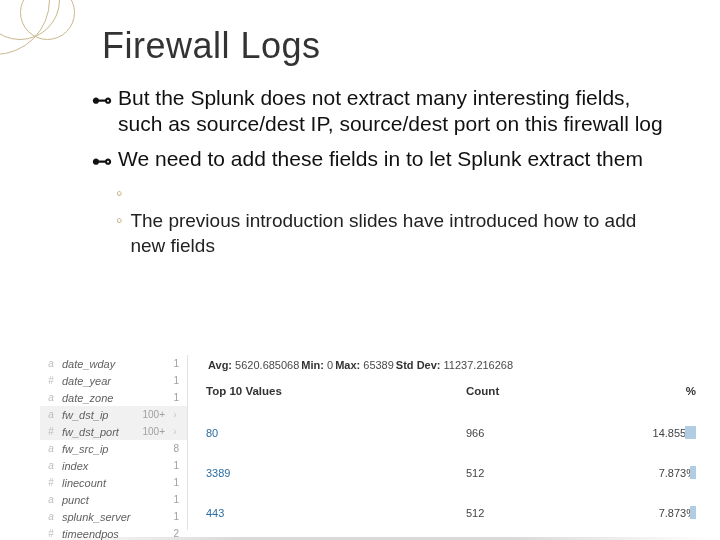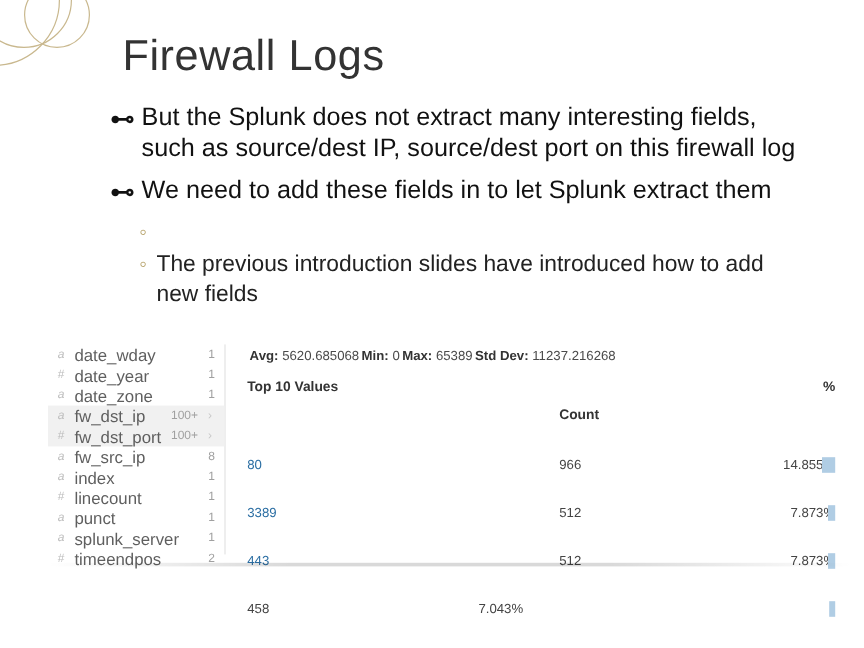--- a/index.html
+++ b/index.html
@@ -1,43 +1,43 @@
 <!DOCTYPE html>
 <html><head>
 <meta charset="utf-8">
 <style>
   * { box-sizing: border-box; margin: 0; padding: 0; }
   html, body { width: 720px; height: 540px; font-family: Arial, Helvetica, sans-serif; background: #fff; overflow: hidden; }
-  .slide { width: 720px; height: 472px; position: relative; padding: 20px 40px 0 40px; }
+  .slide { width: 720px; height: 540px; position: relative; padding: 20px 40px 0 40px; }
   .deco { position: absolute; border-radius: 50%; border: 1.8px solid #c9b88e; background: transparent; }
   .deco.c1 { width: 110px; height: 110px; left: -60px; top: -55px; }
   .deco.c2 { width: 80px;  height: 80px;  left: -20px; top: -40px; }
   .deco.c3 { width: 55px;  height: 55px;  left: 20px;  top: -15px; }
   h1.title { font-size: 36px; font-weight: 400; margin: 5px 0 18px 62px; color: #333; letter-spacing: 0.5px; }
   .body { margin-left: 52px; margin-right: 10px; }
   .bullet { display: flex; gap: 6px; font-size: 21px; line-height: 1.25; color: #111; margin-bottom: 8px; }
   .bullet .sym { font-weight: bold; font-size: 20px; line-height: 1.3; flex: 0 0 auto; padding-top: 2px; }
   .sub-list { margin: 6px 0 10px 24px; }
   .sub { display: flex; gap: 8px; font-size: 19px; line-height: 1.3; color: #222; margin-bottom: 4px; }
   .sub .ring { color: #b6a26a; font-size: 18px; font-weight: 300; }
   .shot { position: absolute; left: 40px; right: 10px; bottom: 10px; height: 175px; display: flex; font-size: 11px; color: #333; }
   .field-panel { width: 195px; border-right: 1px solid #e3e3e3; background: #fff; }
   .field-row { display: flex; align-items: center; gap: 6px; padding: 2px 8px 2px 6px; height: 17px; color: #6c6c6c; }
   .field-row.sel { background: #f1f1f1; }
   .ftype { width: 10px; font-style: italic; color: #bdbdbd; text-align: center; font-size: 10px; }
   .ftype.hash { font-style: normal; }
-  .fname { flex: 1; color: #5f5f5f; font-size: 14px; }
+  .fname { flex: 1; color: #5f5f5f; font-size: 11px; font-style: italic; }
   .fcount { color: #a0a0a0; font-size: 10px; }
   .chev { width: 8px; text-align: center; color: #c8c8c8; font-size: 10px; }
   .stats-panel { flex: 1; padding: 0 14px 0 18px; position: relative; }
   .stats-row { display: flex; justify-content: flex-start; gap: 2px; font-size: 11px; color: #4a4a4a; padding: 4px 2px 10px 2px; }
   .stats-row b { font-weight: 700; color: #333; }
   .tv-header { display: flex; font-size: 11.5px; color: #333; font-weight: 700; padding: 4px 0 6px 0; border-bottom: 0 solid transparent; }
   .tv-header .c1h { width: 260px; }
-  .tv-header .c2h { width: 150px; margin-top: 23px; }
+  .tv-header .c2h { width: 150px; }
   .tv-header .c3h { width: 80px; text-align: right; }
   .tv-row { display: flex; align-items: center; font-size: 11px; color: #2b6ea3; padding: 3px 0; height: 20px; position: relative; margin-top: 20px; }
   .tv-row .val  { width: 260px; }
   .tv-row .cnt  { width: 150px; color: #444; }
   .tv-row .pct  { width: 80px; color: #444; text-align: right; }
   .tv-row .bar  { position: absolute; right: 0; top: 3px; height: 13px; background: #b0cde4; }
   .shadow-strip { position:absolute; bottom:0; left:40px; right:10px; height:3px; background:linear-gradient(to right, rgba(0,0,0,0) 0%, rgba(0,0,0,0.15) 30%, rgba(0,0,0,0.15) 70%, rgba(0,0,0,0) 100%);}
 </style>
 </head>
 <body>

